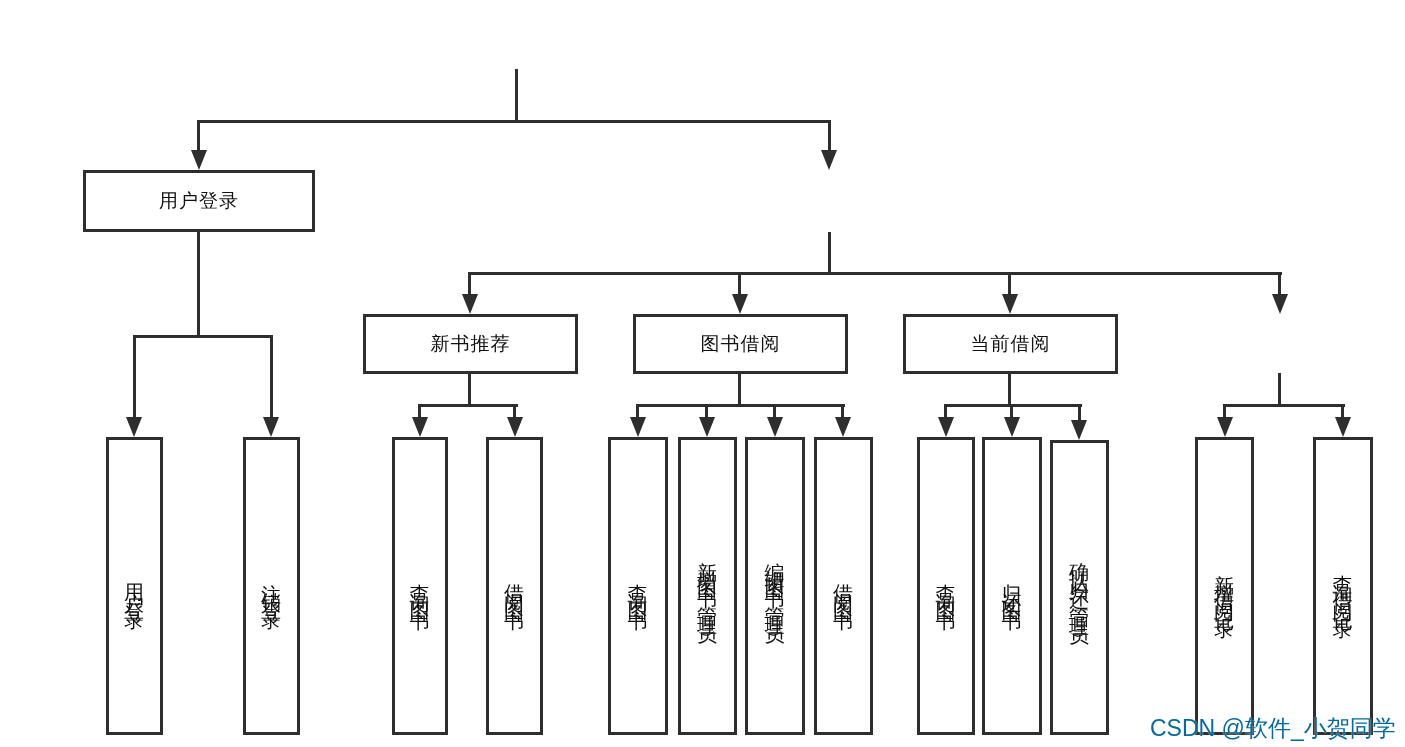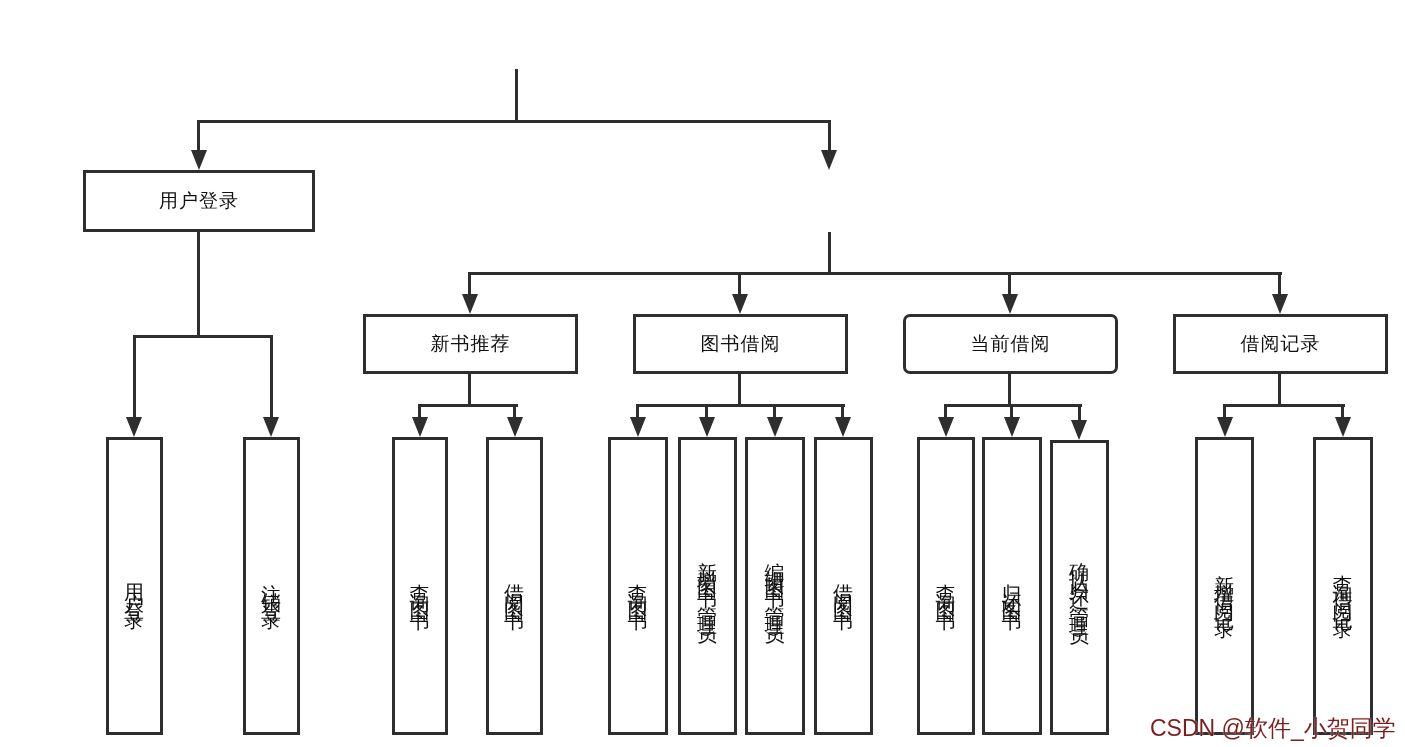--- a/index.html
+++ b/index.html
@@ -39,21 +39,21 @@
     border-left: 8px solid transparent;
     border-right: 8px solid transparent;
     border-top: 20px solid #2e2e2e;
     z-index: 1;
   }
   .watermark {
     position: absolute;
     left: 1150px;
     top: 713px;
     font-size: 23px;
-    color: #7f1d1d;
+    color: #0369a1;
     text-shadow: 0 0 2px rgba(255,255,255,0.9);
     white-space: nowrap;
     z-index: 10;
   }
 </style>
 </head>
 <body>
 
 <div id="canvas">
 
@@ -123,27 +123,24 @@
 
 
   <div class="box" style="left:363px; top:314px; width:215px; height:60px;">
     <span class="hlabel">新书推荐</span>
   </div>
 
   <div class="box" style="left:633px; top:314px; width:215px; height:60px;">
     <span class="hlabel">图书借阅</span>
   </div>
 
-  <div class="box" style="left:903px; top:314px; width:215px; height:60px;border-radius:7px;">
+  <div class="box" style="left:903px; top:314px; width:215px; height:60px;">
     <span class="hlabel">当前借阅</span>
   </div>
 
-  <div class="box" style="left:1173px; top:314px; width:215px; height:60px;">
-    <span class="hlabel">借阅记录</span>
-  </div>
 
   <div class="box" style="left:106px; top:437px; width:57px; height:298px;">
     <span class="vlabel">用户登录</span>
   </div>
 
   <div class="box" style="left:243px; top:437px; width:57px; height:298px;">
     <span class="vlabel">注销登录</span>
   </div>
 
   <div class="box" style="left:392px; top:437px; width:56px; height:298px;">

